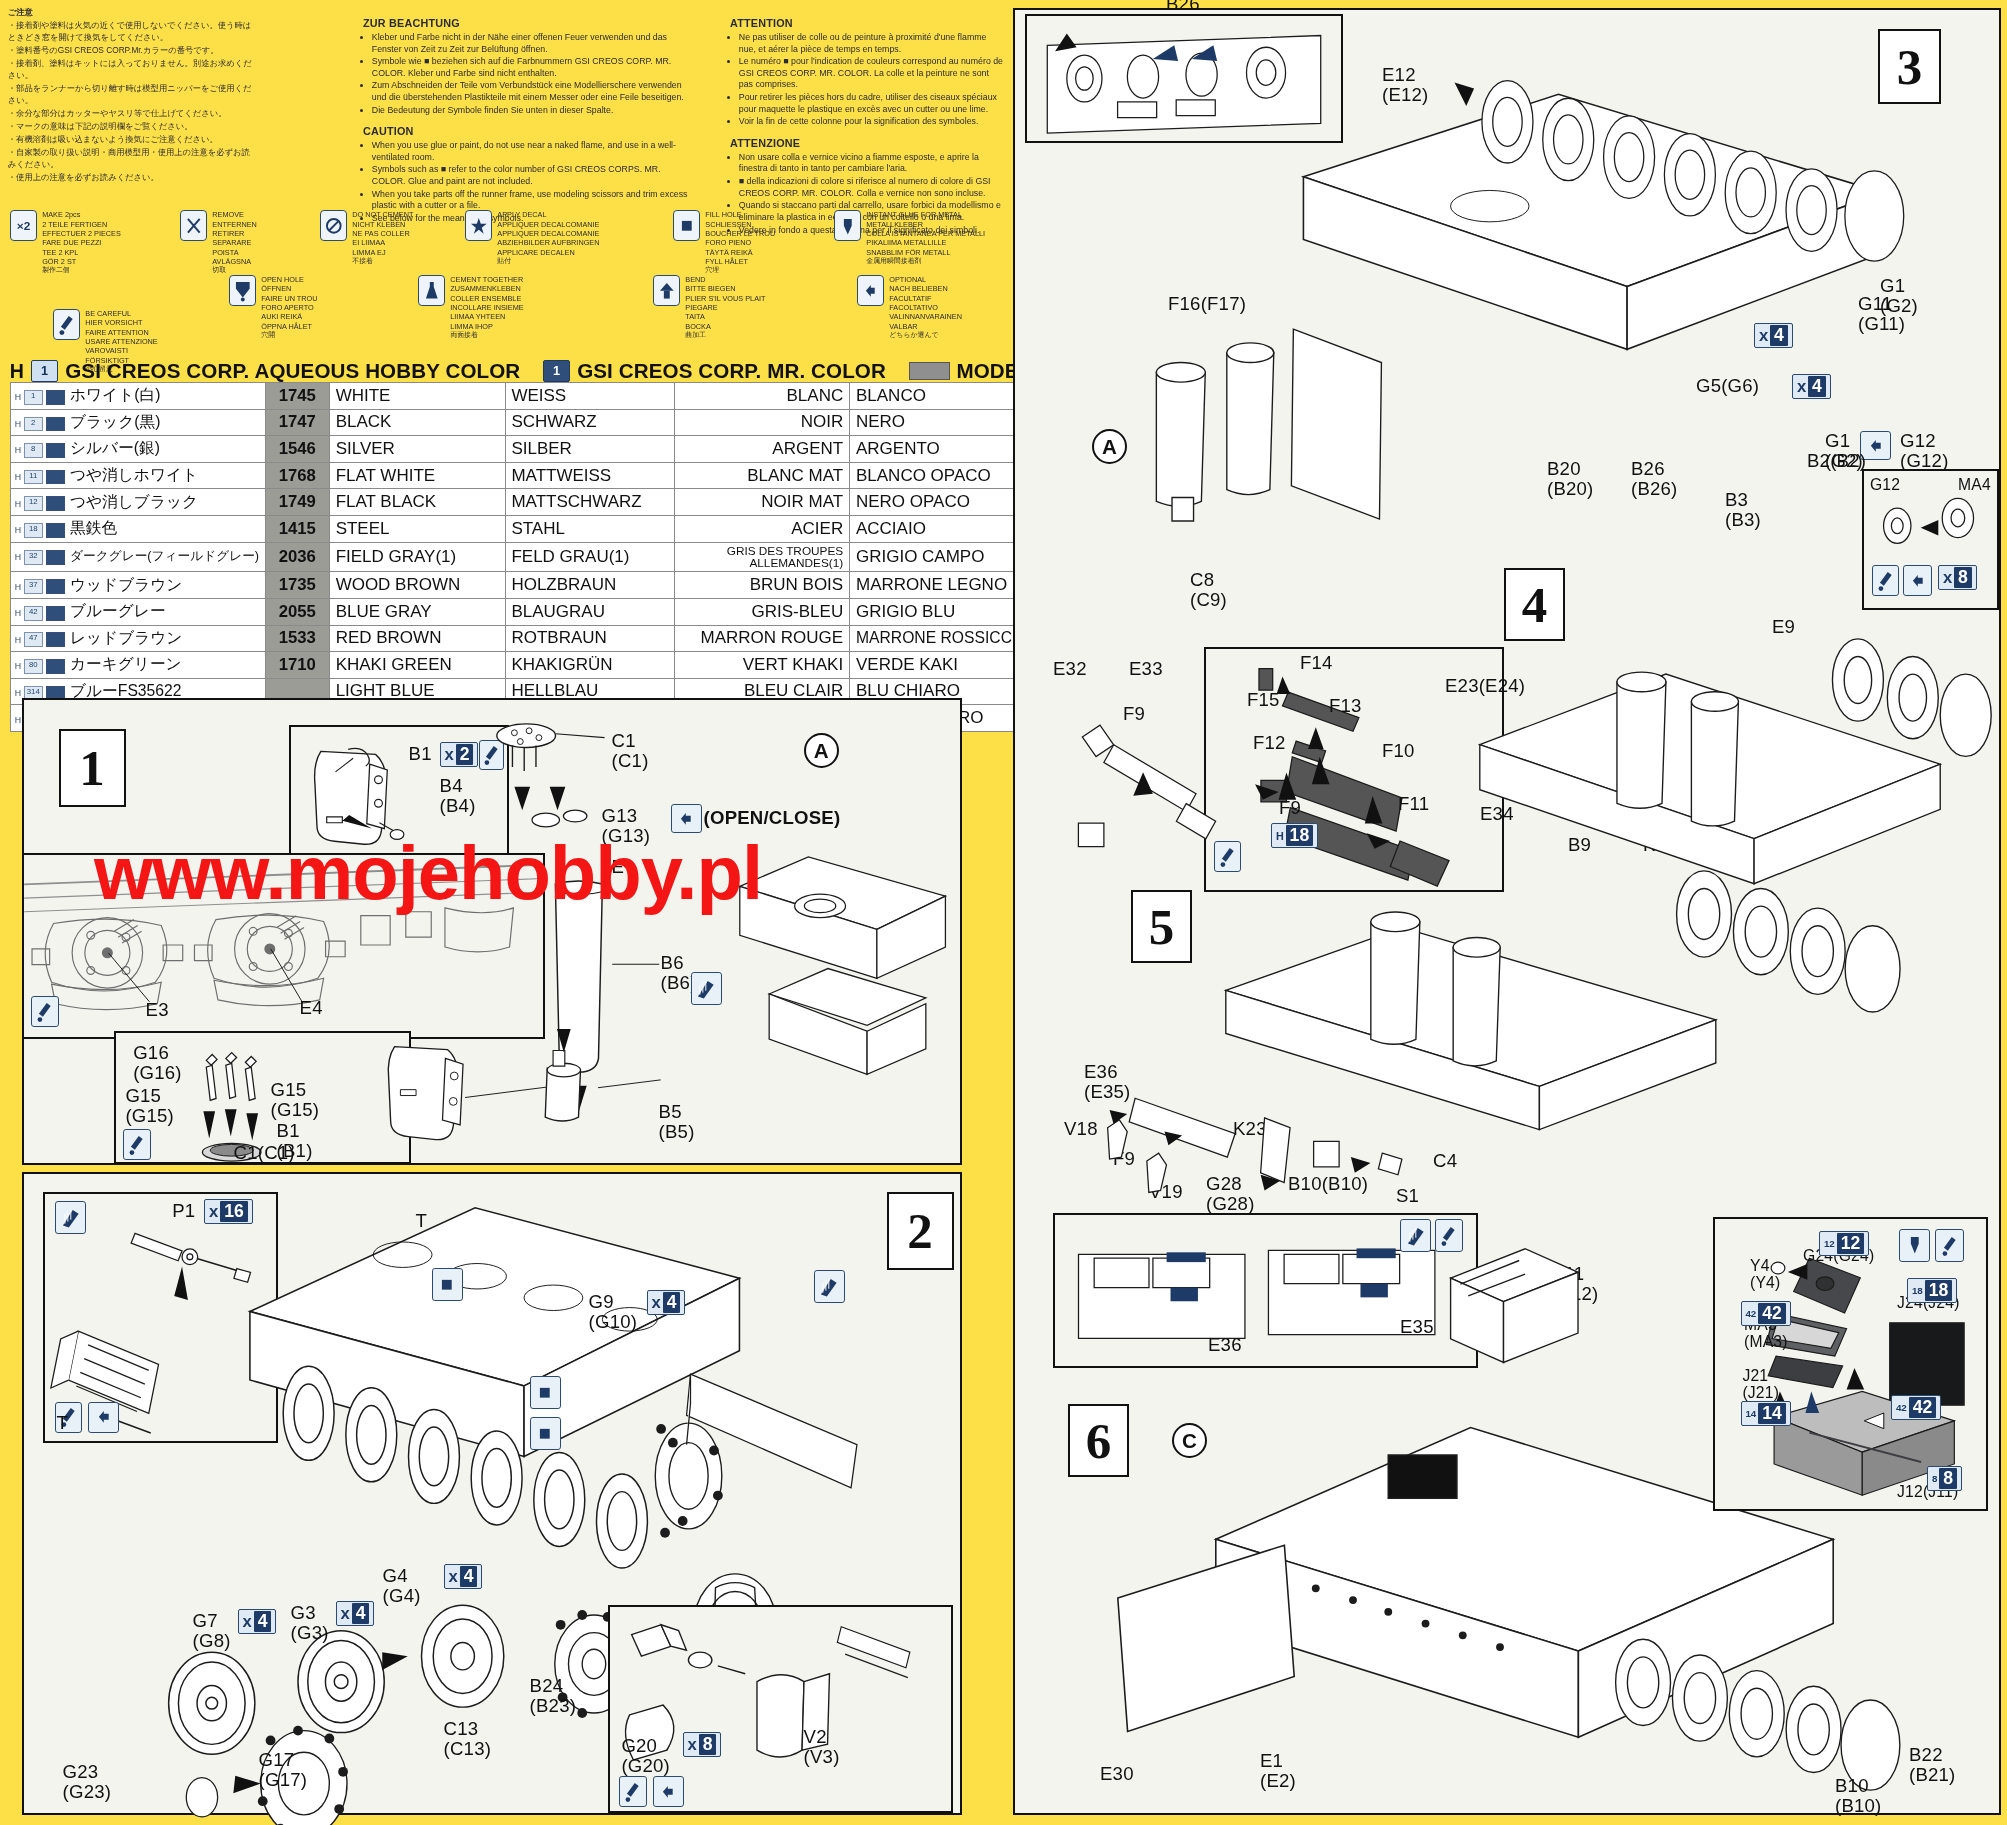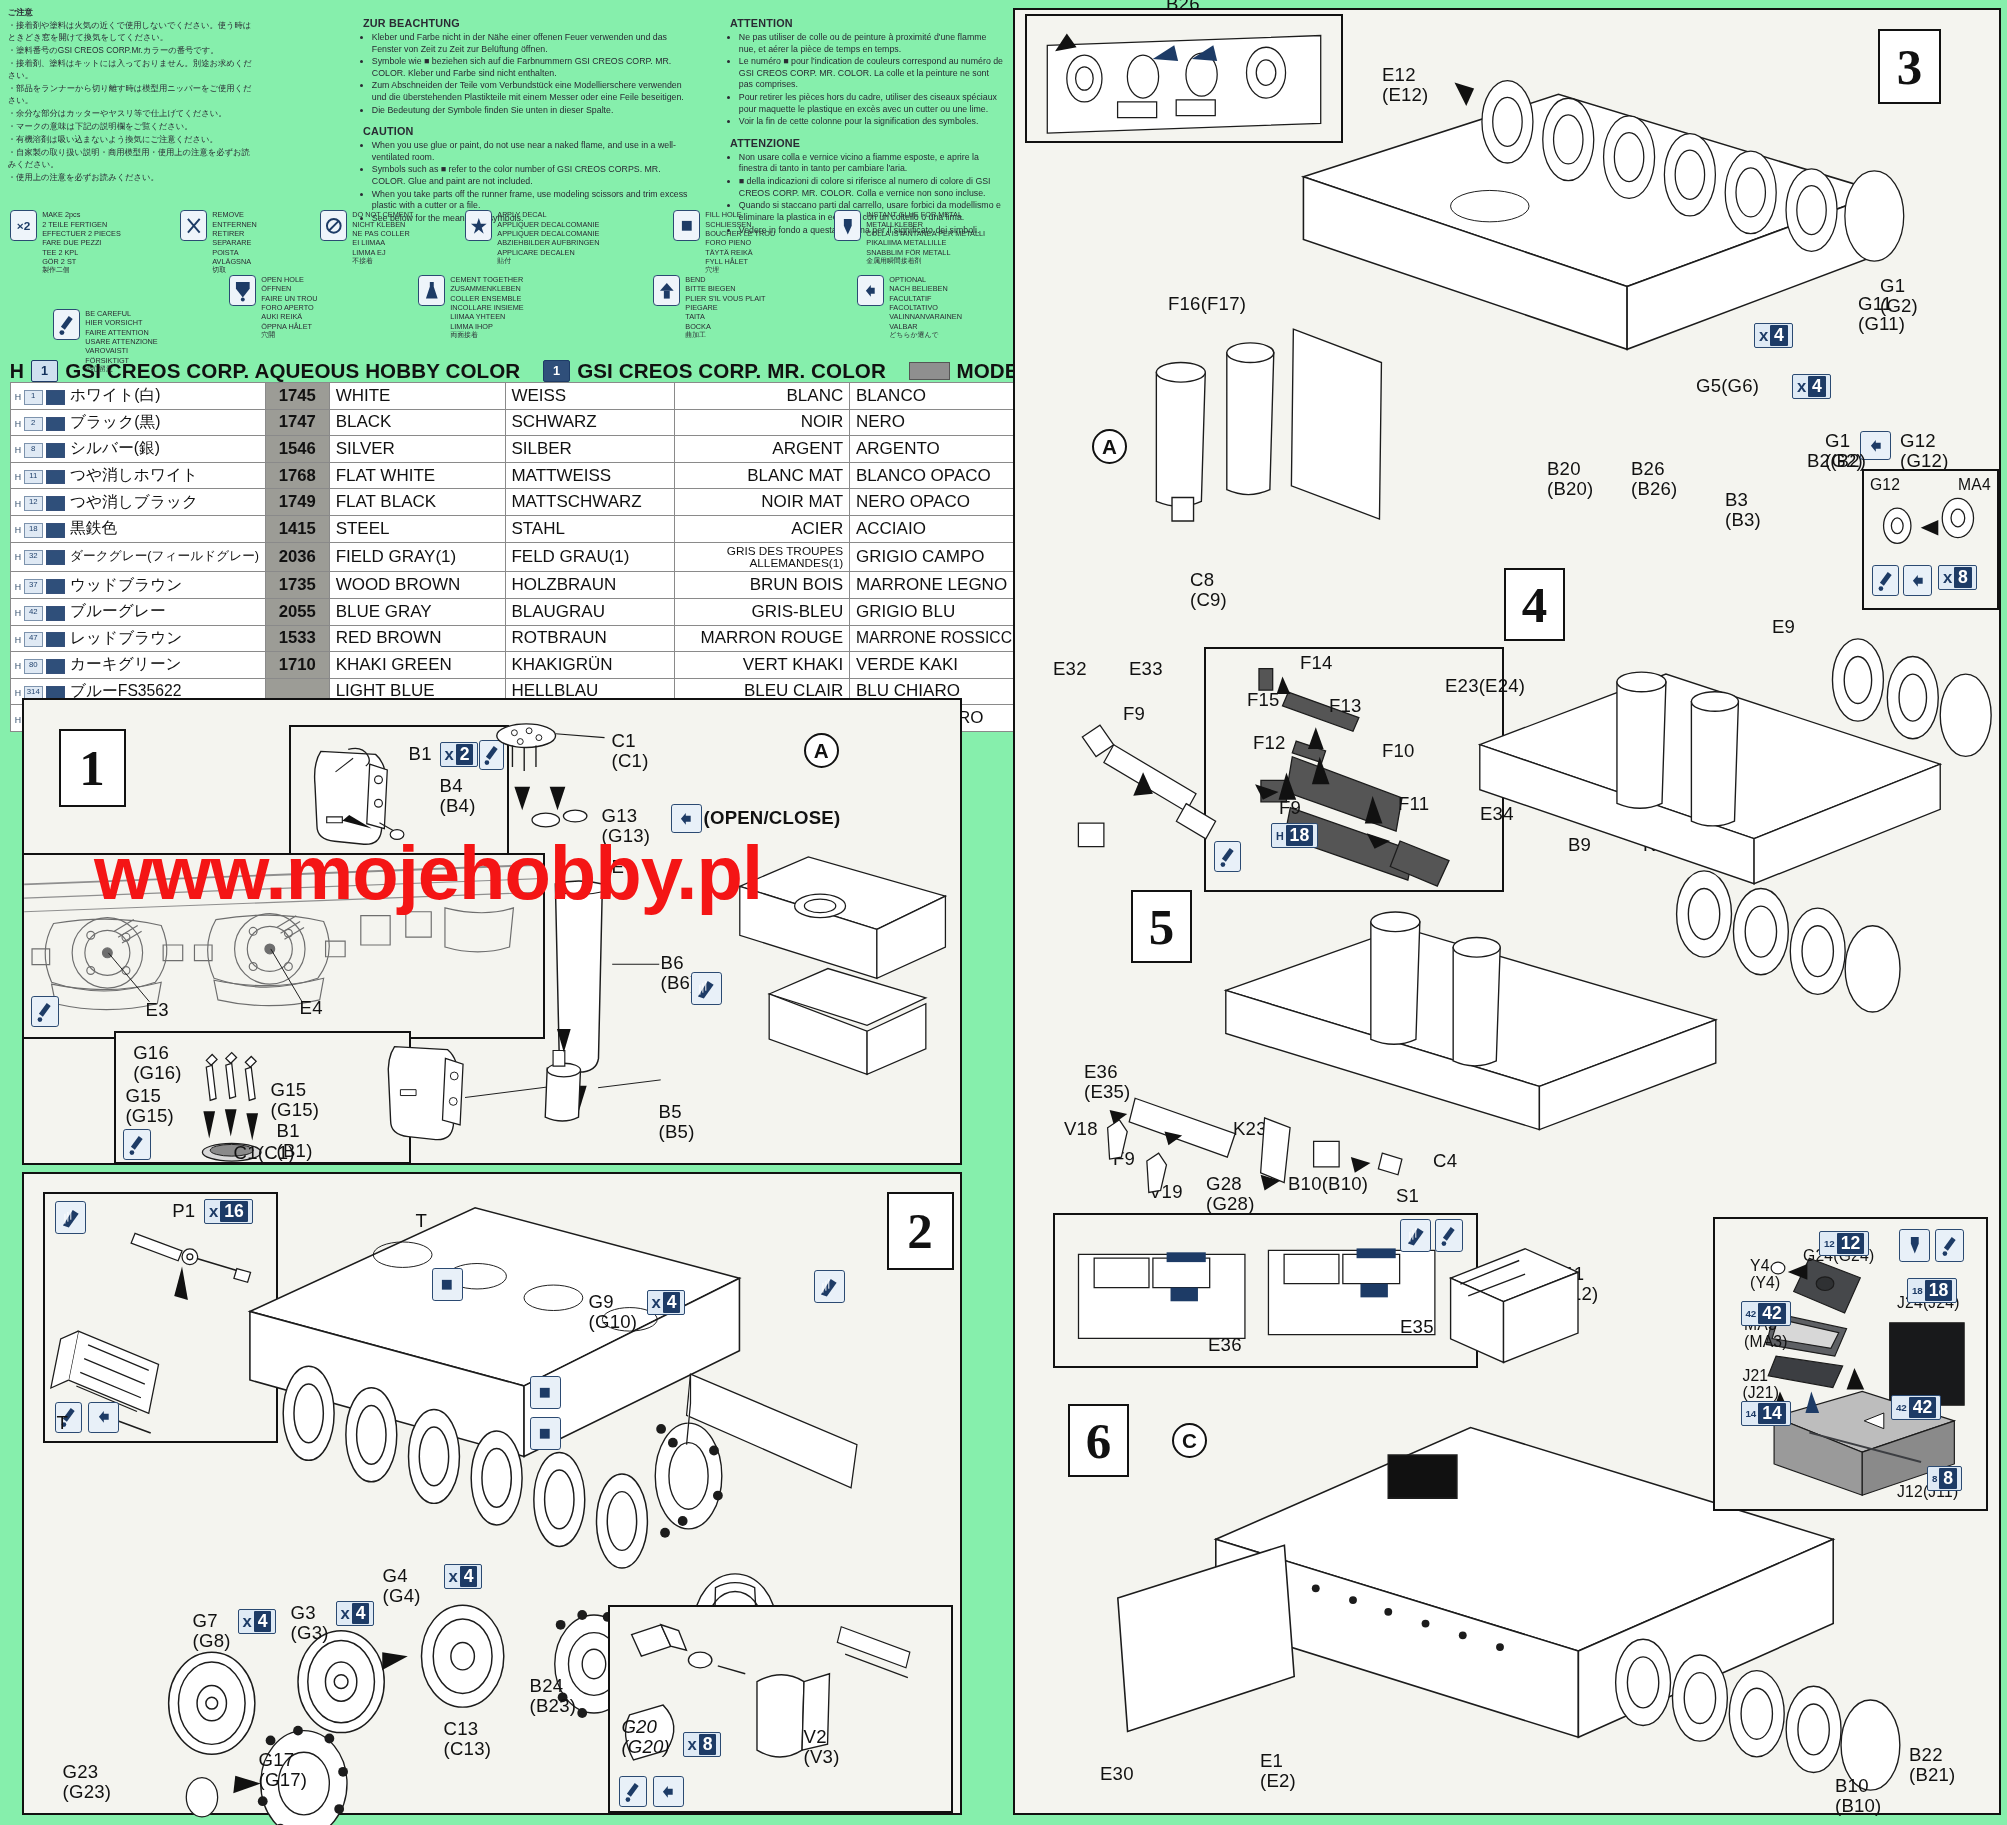--- a/index.html
+++ b/index.html
@@ -1,21 +1,21 @@
 <!DOCTYPE html>
 <html><head>
 <meta charset="utf-8">
 <style>
   html,body{margin:0;padding:0;background:#ffffff;}
   body{
     width:2007px;height:1825px;position:relative;overflow:hidden;
     font-family:"Liberation Sans",sans-serif;color:#111;
     background:#f3f3ee;
   }
-  .sheet{position:absolute;inset:0;background:#86efac;}
+  .sheet{position:absolute;inset:0;background:#fde047;}
 
   
   .panel{position:absolute;border:2px solid #111;background:#f4f4ef;}
   .lbl{position:absolute;font-size:18.6px;line-height:1.08;color:#111;white-space:pre;letter-spacing:0.2px;}
   .lbl.sm{font-size:15.7px;}
   .stepnum{position:absolute;border:2.9px solid #111;background:#fff;
     display:flex;align-items:center;justify-content:center;
     font-size:51px;font-weight:bold;font-family:"Liberation Serif",serif;}
   .circ{position:absolute;border:2px solid #111;border-radius:50%;background:#fff;
     display:flex;align-items:center;justify-content:center;font-weight:bold;font-size:20.6px;}
@@ -889,21 +889,21 @@
           <path d="M150 76 q26 -14 48 0 l-2 70 q-22 14 -46 0z"></path>
           <path d="M198 76 l26 -8 l-2 72 l-26 6z"></path>
         </g>
         <g stroke="#1c1c1c" stroke-width="1.2" fill="#fff">
           <path d="M236 20 l70 26 l-4 16 l-70 -26z"></path>
           <path d="M240 48 l64 24"></path>
         </g>
         </svg>
         <div></div>
 
-      <div class="lbl" style="left:11.8px;top:110px;font-style:italic;">G20
+      <div class="lbl" style="left:11.8px;top:129px;">G20
 (G20)</div>
       <div class="qty" style="left:73px;top:125px;">
           <span>x</span>
           <b>8</b>
         </div>
       <div class="lbl" style="left:194px;top:120px;">V2
 (V3)</div>
       <div class="ic" style="left:9.8px;top:169px;width:25.5px;height:29px;">
         <svg width="17.6" height="21.6" viewBox="0 0 18 22">
             <path d="M11 2 l4 3 l-8 11 l-4 -3 z" fill="#1d3b66"></path>

